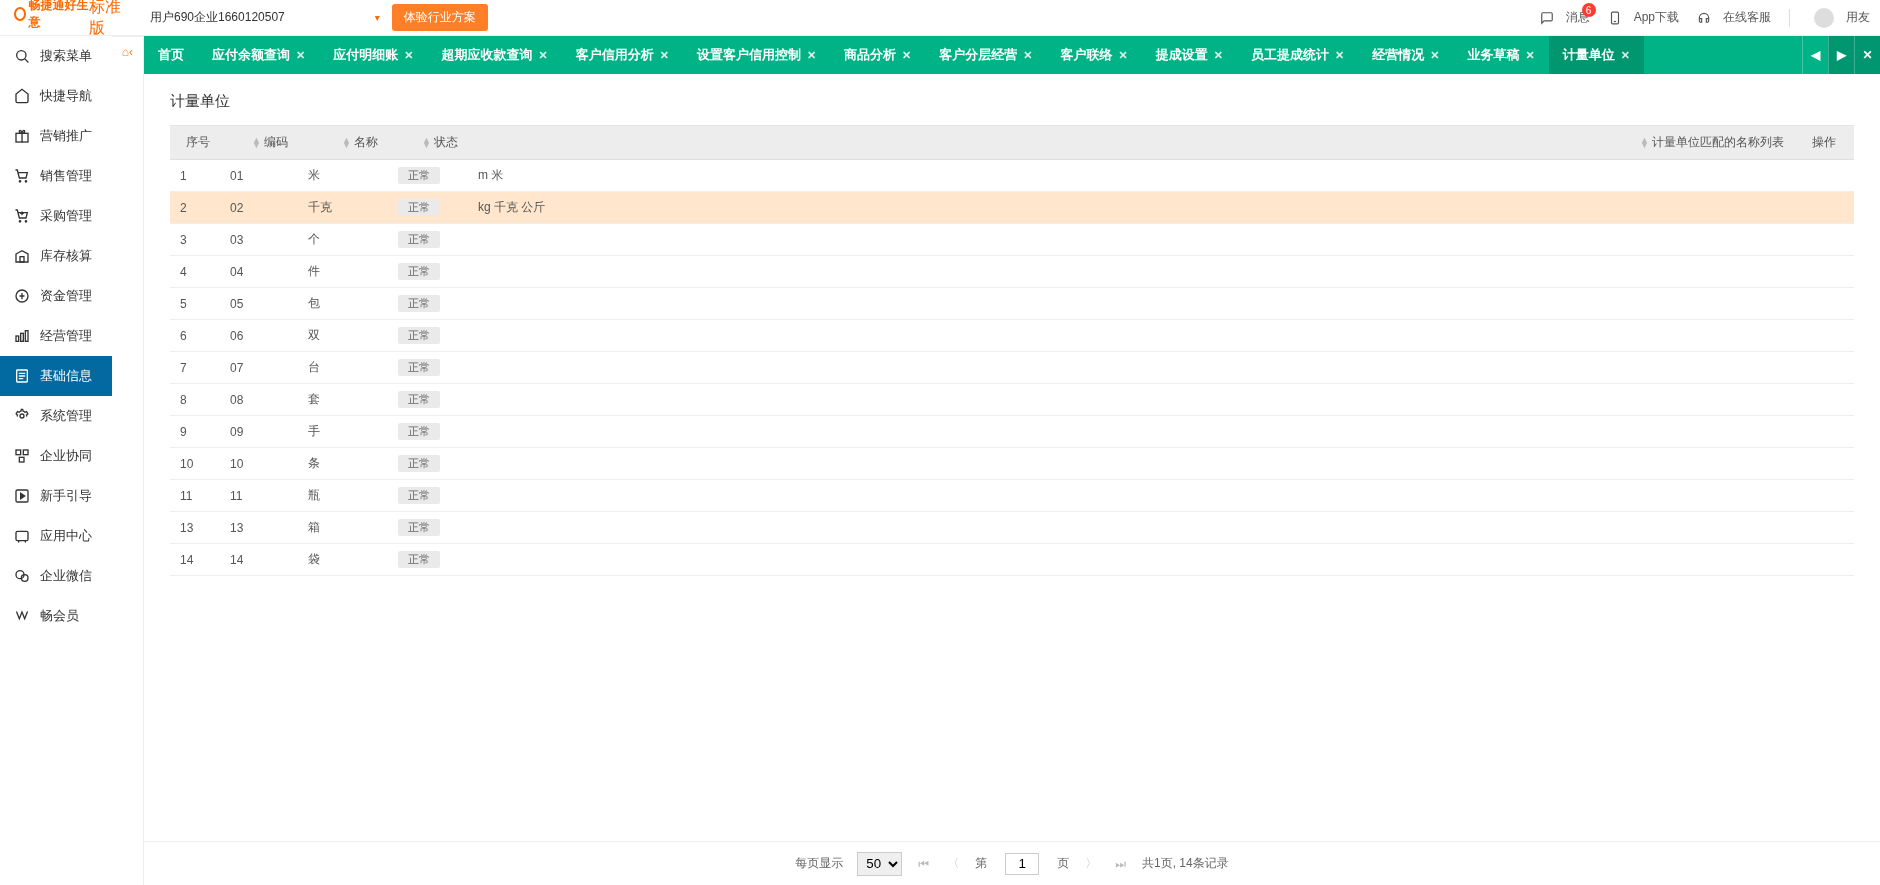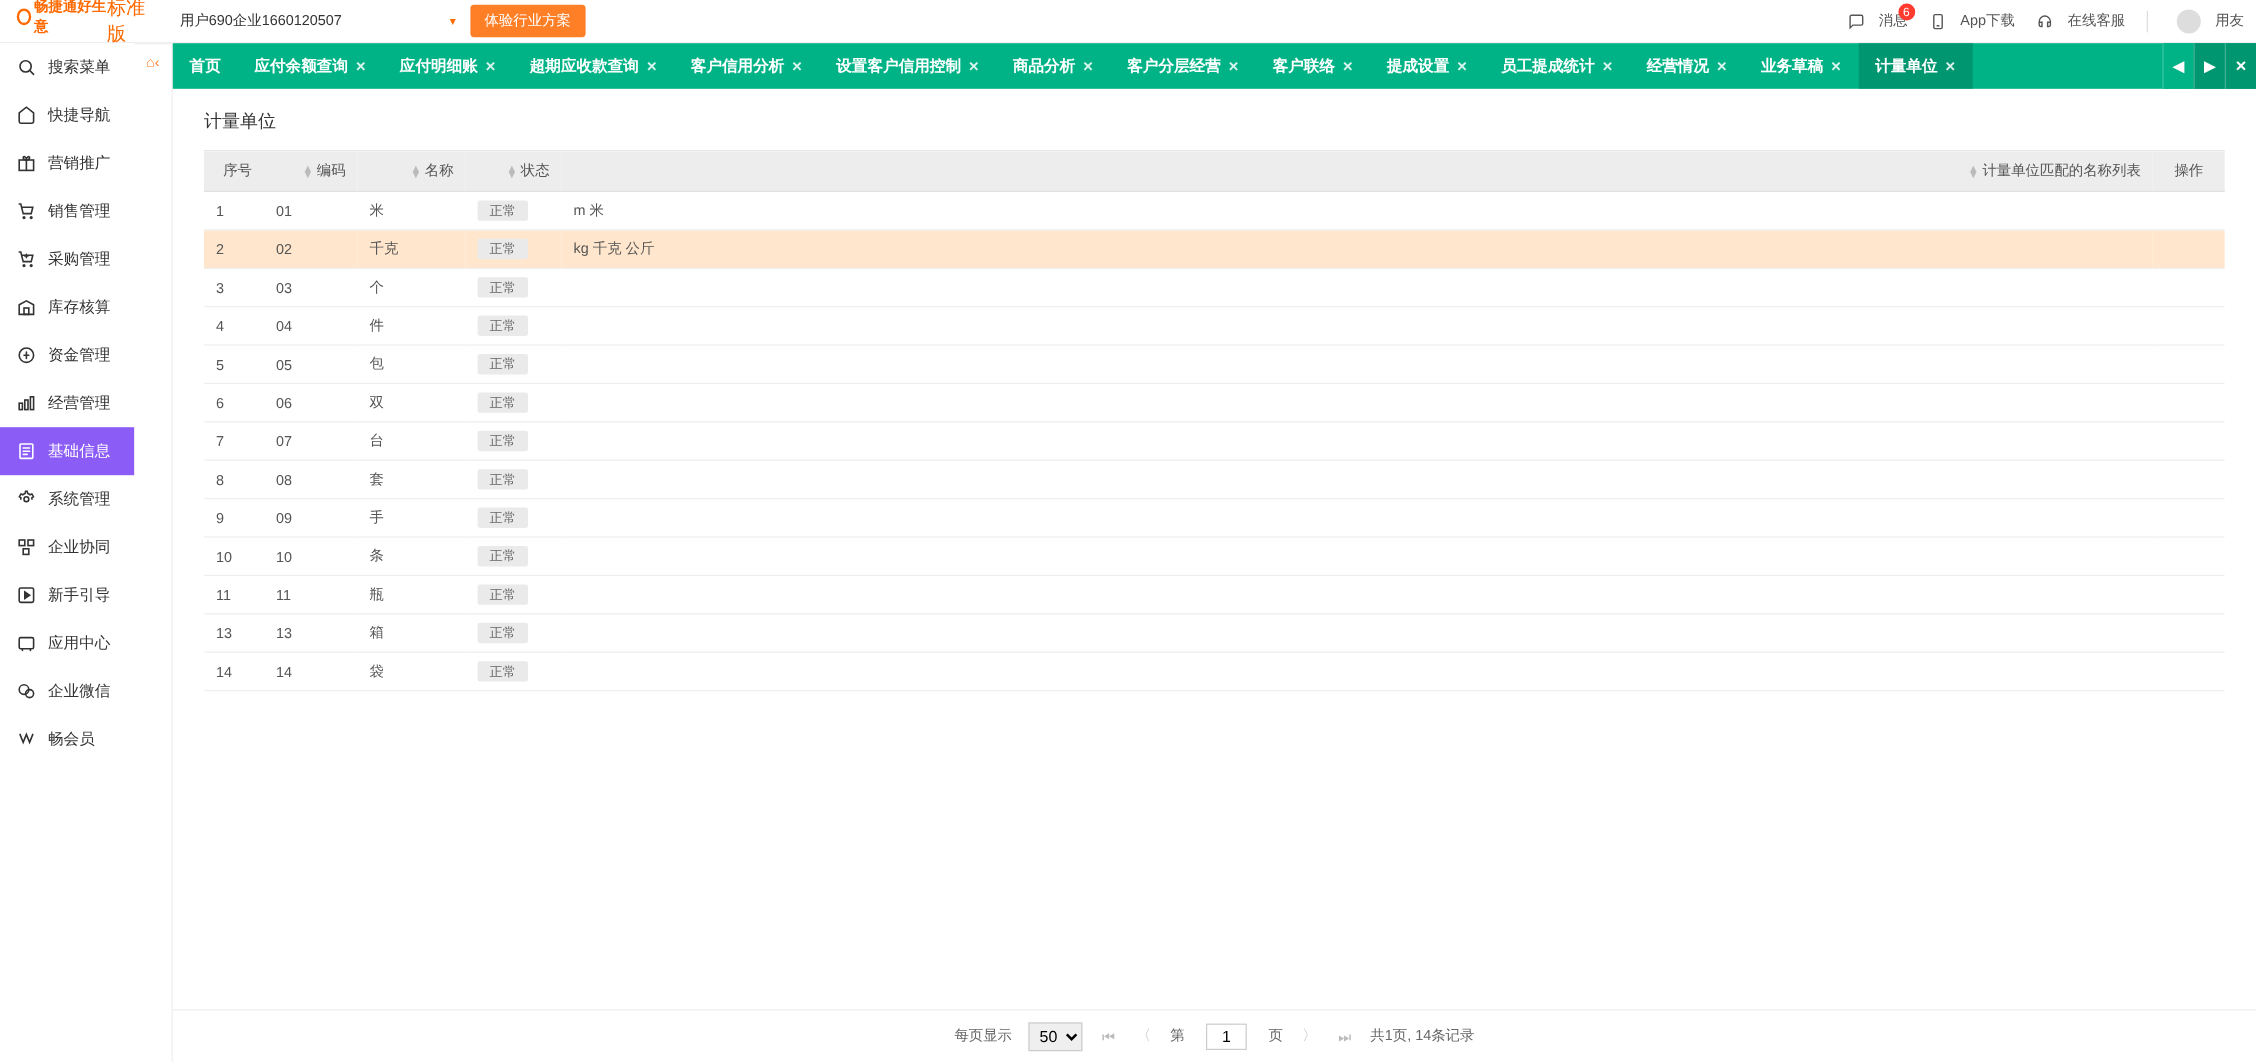--- a/index.html
+++ b/index.html
@@ -21,21 +21,21 @@
 .hact .ico { width:14px; height:14px; display:inline-flex; align-items:center; justify-content:center; }
 .badge-red { position:absolute; top:-6px; right:-6px; background:#ff3b30; color:#fff; border-radius:8px; min-width:14px; height:14px; font-size:10px; display:flex; align-items:center; justify-content:center; padding:0 3px; }
 .hdiv { width:1px; height:18px; background:#ddd; }
 .avatar { width:20px; height:20px; border-radius:50%; background:#ddd; margin-left:6px; }
 
 
 .body { flex:1; display:flex; min-height:0; }
 .sidebar { width:144px; background:#fff; border-right:1px solid #eee; display:flex; flex-direction:row; }
 .side-list { flex:1; overflow:auto; }
 .side-item { display:flex; align-items:center; gap:10px; padding:11px 14px; color:#333; cursor:pointer; font-size:13px; }
-.side-item.active { background:#8b5cf6; color:#fff; }
+.side-item.active { background:#0369a1; color:#fff; }
 .side-item .sico { width:16px; height:16px; display:inline-flex; align-items:center; justify-content:center; color:inherit; }
 .side-footer { height:30px; border-top:1px solid #eee; display:flex; align-items:center; justify-content:space-between; padding:0 10px; color:#ff7f27; }
 
 .main { flex:1; display:flex; flex-direction:column; min-width:0; }
 
 
 .tabs-bar { height:38px; background:#00b386; display:flex; align-items:stretch; color:#fff;font-weight:bold; }
 .tab { display:flex; align-items:center; padding:0 14px; gap:6px; cursor:pointer; font-size:13px; white-space:nowrap; position:relative; }
 .tab.active { background:#009670; }
 .tab .close { font-size:11px; opacity:.85; }

